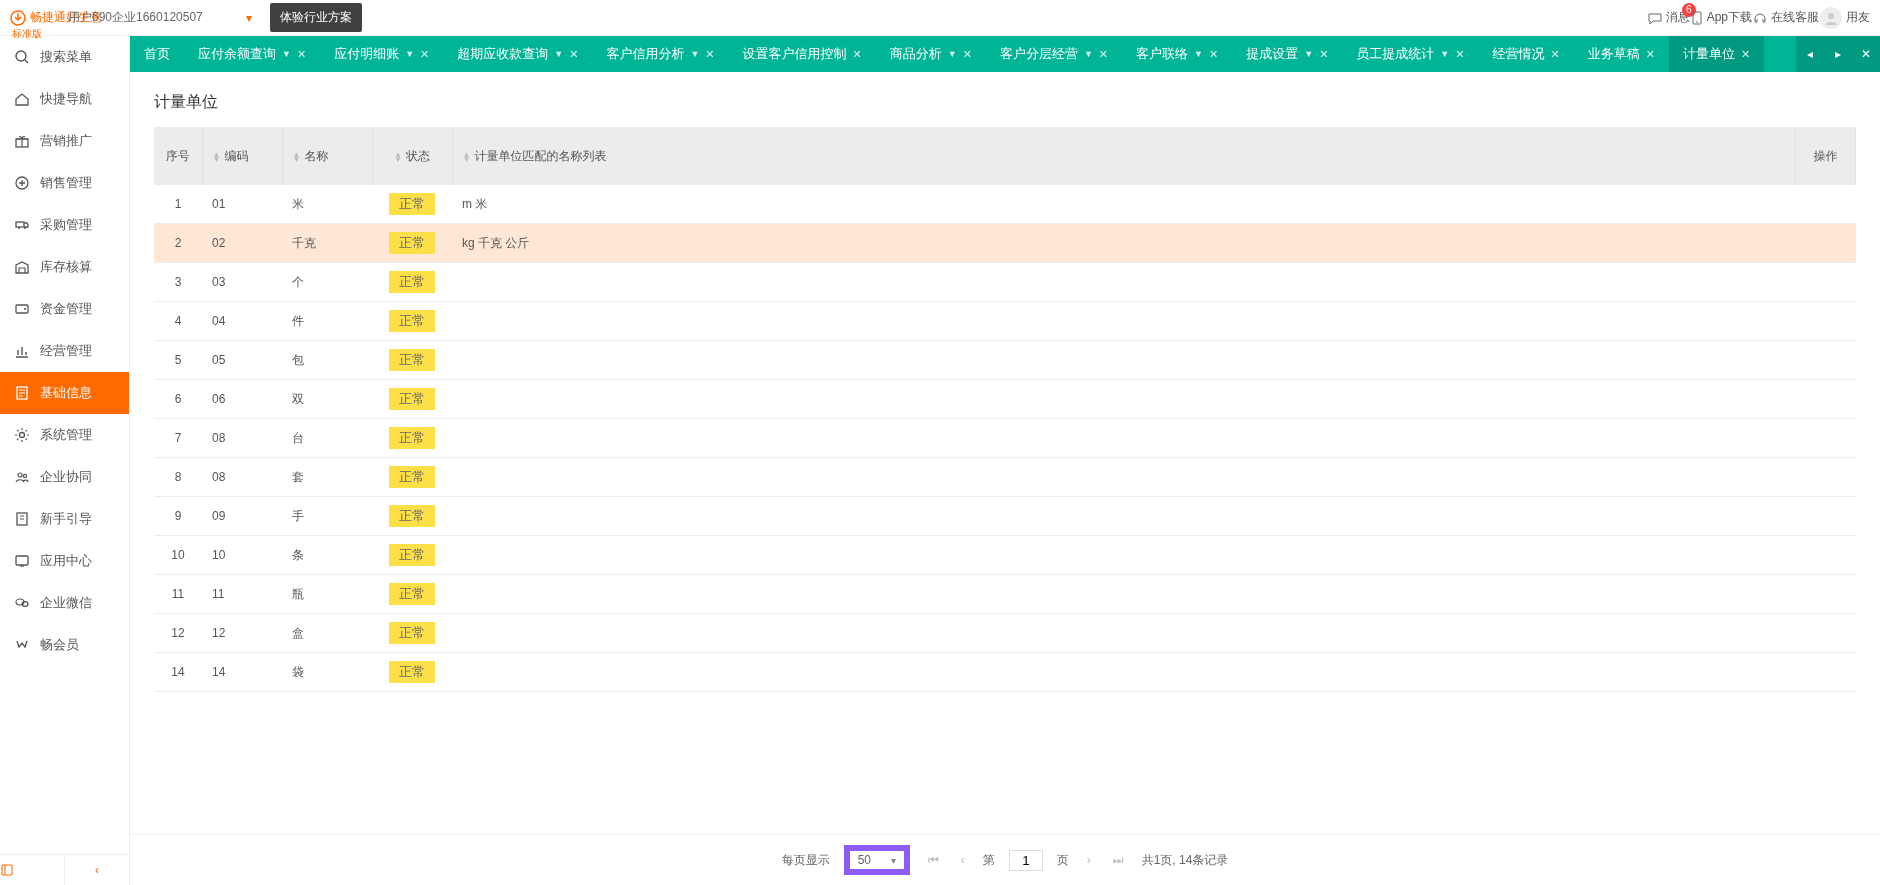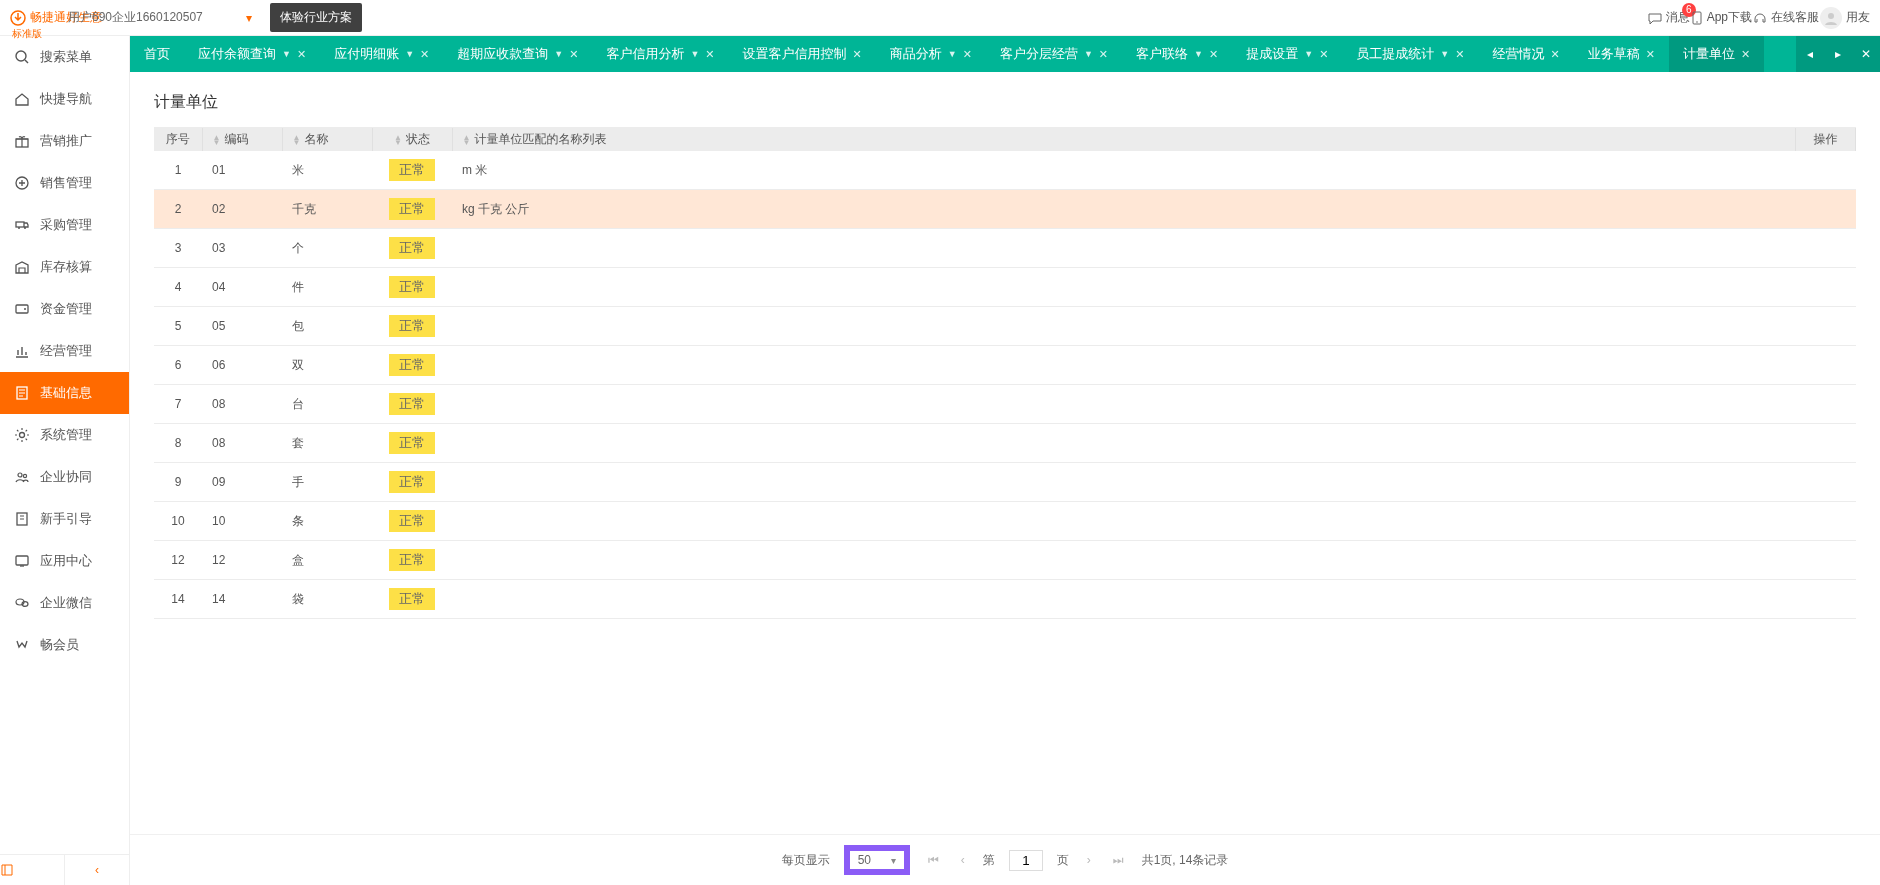--- a/index.html
+++ b/index.html
@@ -33,21 +33,21 @@
 .tab { display: flex; align-items: center; padding: 0 14px; color: #fff; font-size: 13px; cursor: pointer; white-space: nowrap; gap: 6px; }
 .tab.active { background: #009a80; }
 .tab .close { font-size: 11px; opacity: .85; }
 .tab .dd { font-size: 9px; opacity: .85; }
 .tabs-ctrl { width: 28px; background: #009a80; color: #fff; display: flex; align-items: center; justify-content: center; cursor: pointer; }
 
 .content { flex: 1; padding: 20px 24px 0; display: flex; flex-direction: column; min-height: 0; }
 .page-title { font-size: 16px; color: #333; margin-bottom: 14px; }
 .table-wrap { flex: 1; border-top: 1px solid #ececec; overflow: auto; }
 table { width: 100%; border-collapse: collapse; font-size: 12px; }
-thead th { background: #ececec; color: #555; font-weight: normal; text-align: left; padding: 3px 10px; border-right: 1px solid #e0e0e0; }
+thead th { background: #ececec; color: #555; font-weight: normal; text-align: left; padding: 20px 10px; border-right: 1px solid #e0e0e0; }
 thead th:first-child { width: 48px; text-align: center; }
 thead th.col-code { width: 80px; }
 thead th.col-name { width: 90px; }
 thead th.col-status { width: 80px; text-align: center; }
 thead th.col-match { }
 thead th.col-op { width: 60px; text-align: center; }
 .sort-icn { display: inline-flex; flex-direction: column; margin-right: 4px; line-height: 5px; color: #bbb; font-size: 8px; vertical-align: middle; }
 tbody td { padding: 8px 10px; border-bottom: 1px solid #ececec; color: #555; }
 tbody td.c { text-align: center; }
 tbody tr.hover-row { background: #ffe7d6; }
@@ -448,20 +448,28 @@
                 </tr>
                 <tr>
                   <td class="c">10</td>
                   <td>10</td>
                   <td>条</td>
                   <td class="c"><span class="status-pill">正常</span></td>
                   <td></td>
                   <td class="c"></td>
                 </tr>
                 <tr>
+                  <td class="c">11</td>
+                  <td>11</td>
+                  <td>瓶</td>
+                  <td class="c"><span class="status-pill">正常</span></td>
+                  <td></td>
+                  <td class="c"></td>
+                </tr>
+                <tr>
                   <td class="c">12</td>
                   <td>12</td>
                   <td>盒</td>
                   <td class="c"><span class="status-pill">正常</span></td>
                   <td></td>
                   <td class="c"></td>
                 </tr>
                 <tr>
                   <td class="c">14</td>
                   <td>14</td>

